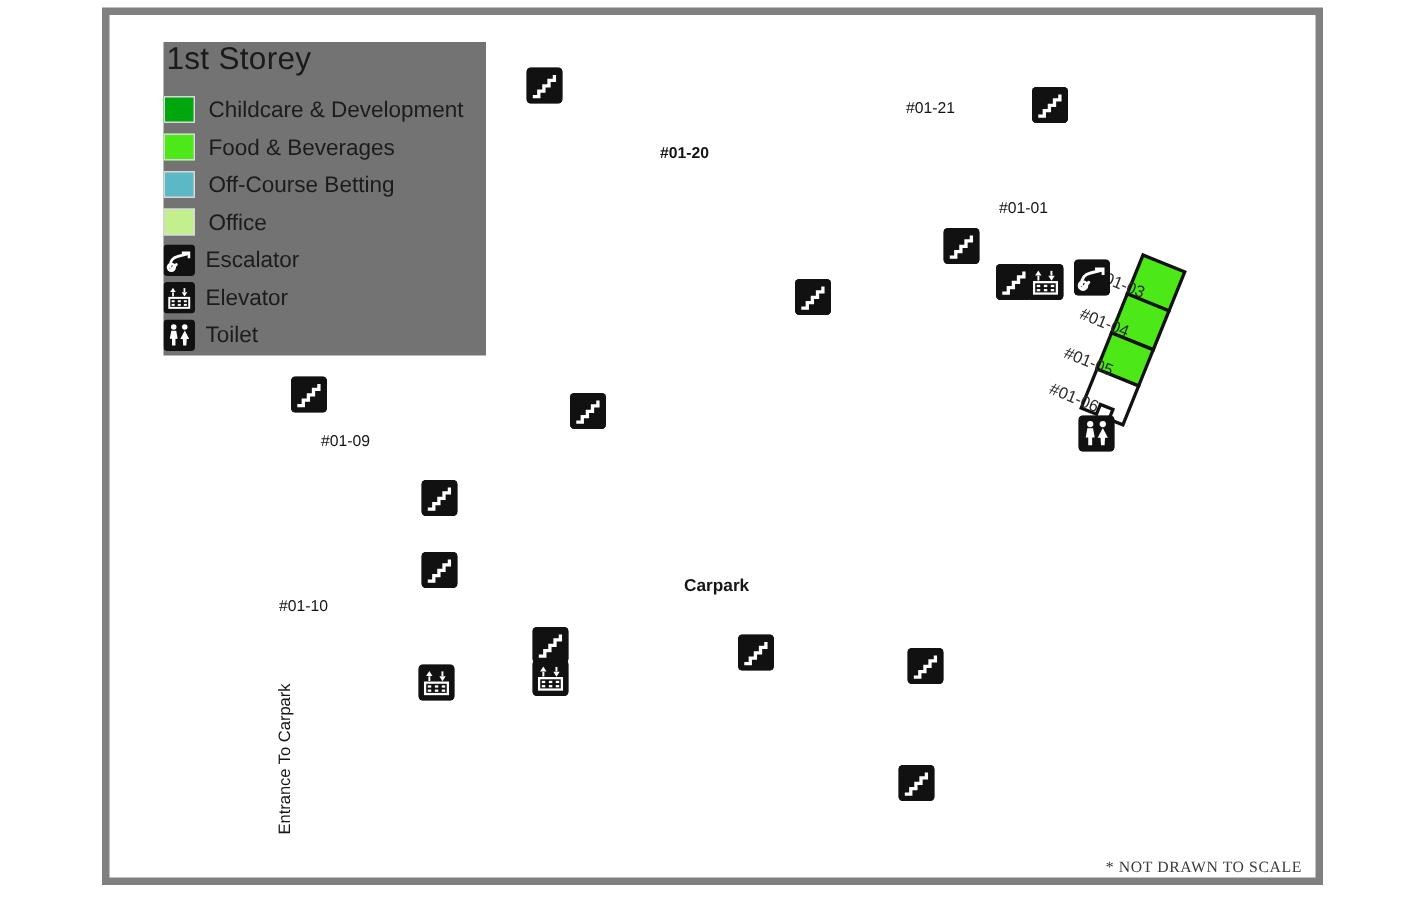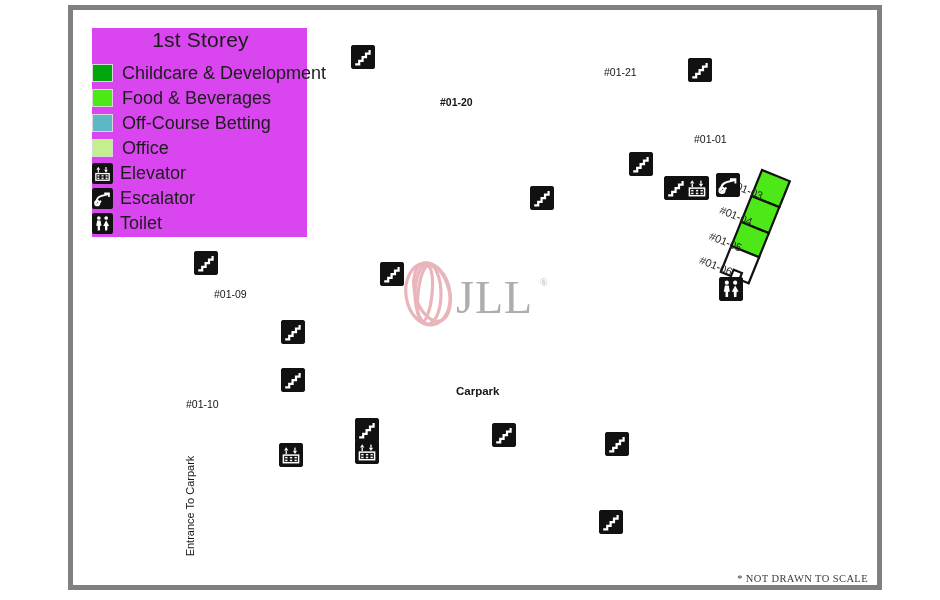--- a/index.html
+++ b/index.html
@@ -14,30 +14,30 @@
   
   #frame{
     position:absolute;left:68px;top:5px;width:814px;height:585px;
     border:5px solid #808080;background:#ffffff;box-sizing:border-box;
   }
 
   #mapsvg{position:absolute;left:0;top:0;width:940px;height:600px;}
 
   
   #legend{
-    position:absolute;left:92px;top:28px;width:215px;
-    background:#d946ef;z-index:40;padding:0;text-align:center;
+    position:absolute;left:109px;top:28px;width:215px;
+    background:#737373;z-index:40;padding:0;
   }
   #legend .title{
     font-size:21px;color:#1a1a1a;letter-spacing:.2px;margin:0 0 10px 2px;
     font-weight:400;
   }
   .legrow{display:flex;align-items:center;height:22px;margin-bottom:3px;}
   .swatch{width:21px;height:18px;border:1px solid #d8d8d8;box-sizing:border-box;margin-right:9px;flex:none;}
-  .legtxt{font-size:18px;color:#1c1c1c;white-space:nowrap;}
+  .legtxt{font-size:15px;color:#1c1c1c;white-space:nowrap;}
   .legicon{width:21px;height:21px;margin-right:7px;flex:none;}
 
   
   .tile{position:absolute;width:24px;height:24px;background:#111111;border-radius:3px;z-index:30;}
   .tile svg{display:block;width:24px;height:24px;}
 
   
   .maplabel{
     position:absolute;font-size:11px;color:#161616;z-index:25;
     white-space:nowrap;font-family:"Liberation Sans","DejaVu Sans",sans-serif;
@@ -133,40 +133,28 @@
 
   <svg id="stripsvg" style="position:absolute;left:0;top:0;width:940px;height:600px;z-index:15;" viewBox="0 0 940 600" xmlns="http://www.w3.org/2000/svg">
     <g transform="translate(762,170) rotate(22)">
       <rect x="0" y="0" width="30" height="28" fill="#4DE817" stroke="#111111" stroke-width="2.2"></rect>
       <rect x="0" y="28" width="30" height="28" fill="#4DE817" stroke="#111111" stroke-width="2.2"></rect>
       <rect x="0" y="56" width="30" height="26" fill="#4DE817" stroke="#111111" stroke-width="2.2"></rect>
       <path d="M0,82 L30,82 L30,110 L20,110 L20,103 L11,103 L11,110 L0,110 Z" fill="#FFFFFF" stroke="#111111" stroke-width="2.2"></path>
     </g>
   </svg>
 
-  <div id="watermark">
-    <svg width="160" height="72" viewBox="0 0 160 72" xmlns="http://www.w3.org/2000/svg">
-      <g fill="none" stroke="#E9B5BA" stroke-width="3.2">
-        <ellipse cx="36" cy="36" rx="13" ry="30"></ellipse>
-        <ellipse cx="36" cy="36" rx="22" ry="31" transform="rotate(-9 36 36)"></ellipse>
-        <ellipse cx="33" cy="36" rx="7" ry="28" transform="rotate(6 33 36)"></ellipse>
-        <ellipse cx="40" cy="34" rx="17" ry="30" transform="rotate(-16 40 34)"></ellipse>
-      </g>
-      <text x="64" y="55" font-family="Liberation Serif, DejaVu Serif, serif" font-size="46" fill="#ADADAD" letter-spacing="1">JLL</text>
-      <text x="148" y="28" font-family="Liberation Serif, DejaVu Serif, serif" font-size="10" fill="#B5B5B5">®</text>
-    </svg>
-  </div>
 
   <div class="maplabel" id="entrance-top">Entrance To Carpark</div>
   <div class="maplabel" id="carpark-label">Carpark</div>
   <div class="maplabel" id="entrance-left">Entrance To Carpark</div>
 
   <div class="unitlabel" style="left:440px;top:96px;font-weight:bold;">#01-20</div>
   <div class="unitlabel" style="left:604px;top:66px;">#01-21</div>
-  <div class="unitlabel" style="left:666px;top:133px;margin-left:28px;">#01-01</div>
+  <div class="unitlabel" style="left:666px;top:133px;">#01-01</div>
   <div class="unitlabel" style="left:214px;top:288px;">#01-09</div>
   <div class="unitlabel" style="left:186px;top:398px;text-align:right;">#01-10</div>
 
   <div class="rotlabel" style="left:762px;top:170px;transform:rotate(22deg) translate(-24px,18px);">#01-03</div>
   <div class="rotlabel" style="left:762px;top:170px;transform:rotate(22deg) translate(-24px,46px);">#01-04</div>
   <div class="rotlabel" style="left:762px;top:170px;transform:rotate(22deg) translate(-24px,74px);">#01-05</div>
   <div class="rotlabel" style="left:762px;top:170px;transform:rotate(22deg) translate(-24px,100px);">#01-06</div>
 
   <div id="markers">
       <div class="tile" style="left: 351px; top: 45px;"><span><svg viewBox="0 0 24 24">
@@ -302,20 +290,34 @@
     </div>
     <div class="legrow">
       <span class="swatch" style="background:#5CB8C4;"></span>
       <span class="legtxt">Off-Course Betting</span>
     </div>
     <div class="legrow">
       <span class="swatch" style="background:#C3F08D;"></span>
       <span class="legtxt">Office</span>
     </div>
 
+    <div class="legrow">
+      <span class="legicon">
+        <svg width="21" height="21" viewBox="0 0 24 24">
+            <rect width="24" height="24" rx="3" fill="#111"></rect>
+          <g fill="none" stroke="#fff" stroke-width="2.1" stroke-linecap="round">
+            <path d="M5 17 C5 12 7 10 11 9 L19 7"></path>
+            <path d="M5.6 19.2 L9.8 15.2"></path>
+          </g>
+          <circle cx="6" cy="17.4" r="2.6" fill="none" stroke="#fff" stroke-width="1.9"></circle>
+          <path d="M14 6.2 L19.4 6.2 L19.4 10.4" fill="none" stroke="#fff" stroke-width="1.9"></path>
+        </svg>
+      </span>
+      <span class="legtxt">Escalator</span>
+    </div>
     <div class="legrow">
       <span class="legicon">
         <svg width="21" height="21" viewBox="0 0 24 24">
             <rect width="24" height="24" rx="3" fill="#111"></rect>
           <g fill="#fff">
             <path d="M7.2 4.3 L9.3 7.6 L5.1 7.6 Z"></path>
             <rect x="6.6" y="7.9" width="1.3" height="3.1"></rect>
             <rect x="15.3" y="4.6" width="1.3" height="3.1"></rect>
             <path d="M16 11.1 L18.1 7.8 L13.9 7.8 Z"></path>
             <rect x="4.4" y="12.1" width="15.2" height="7.6" fill="none" stroke="#fff" stroke-width="1.5"></rect>
@@ -327,34 +329,20 @@
             <rect x="15.5" y="16.7" width="2.3" height="1.5"></rect>
           </g>
           </svg>
       </span>
       <span class="legtxt">Elevator</span>
     </div>
     <div class="legrow">
       <span class="legicon">
         <svg width="21" height="21" viewBox="0 0 24 24">
             <rect width="24" height="24" rx="3" fill="#111"></rect>
-          <g fill="none" stroke="#fff" stroke-width="2.1" stroke-linecap="round">
-            <path d="M5 17 C5 12 7 10 11 9 L19 7"></path>
-            <path d="M5.6 19.2 L9.8 15.2"></path>
-          </g>
-          <circle cx="6" cy="17.4" r="2.6" fill="none" stroke="#fff" stroke-width="1.9"></circle>
-          <path d="M14 6.2 L19.4 6.2 L19.4 10.4" fill="none" stroke="#fff" stroke-width="1.9"></path>
-        </svg>
-      </span>
-      <span class="legtxt">Escalator</span>
-    </div>
-    <div class="legrow">
-      <span class="legicon">
-        <svg width="21" height="21" viewBox="0 0 24 24">
-            <rect width="24" height="24" rx="3" fill="#111"></rect>
           <g fill="#fff">
             <circle cx="7.8" cy="5.7" r="2.1"></circle>
             <path d="M5.9 8.5 h3.8 l1.1 6.2 h-1.7 v5.2 h-2.6 v-5.2 h-1.7 z"></path>
             <circle cx="16.2" cy="5.7" r="2.1"></circle>
             <path d="M16.2 8.4 l3.4 6.4 h-1.9 l-0.3 5.1 h-2.4 l-0.3 -5.1 h-1.9 z"></path>
           </g>
           </svg>
       </span>
       <span class="legtxt">Toilet</span>
     </div>

